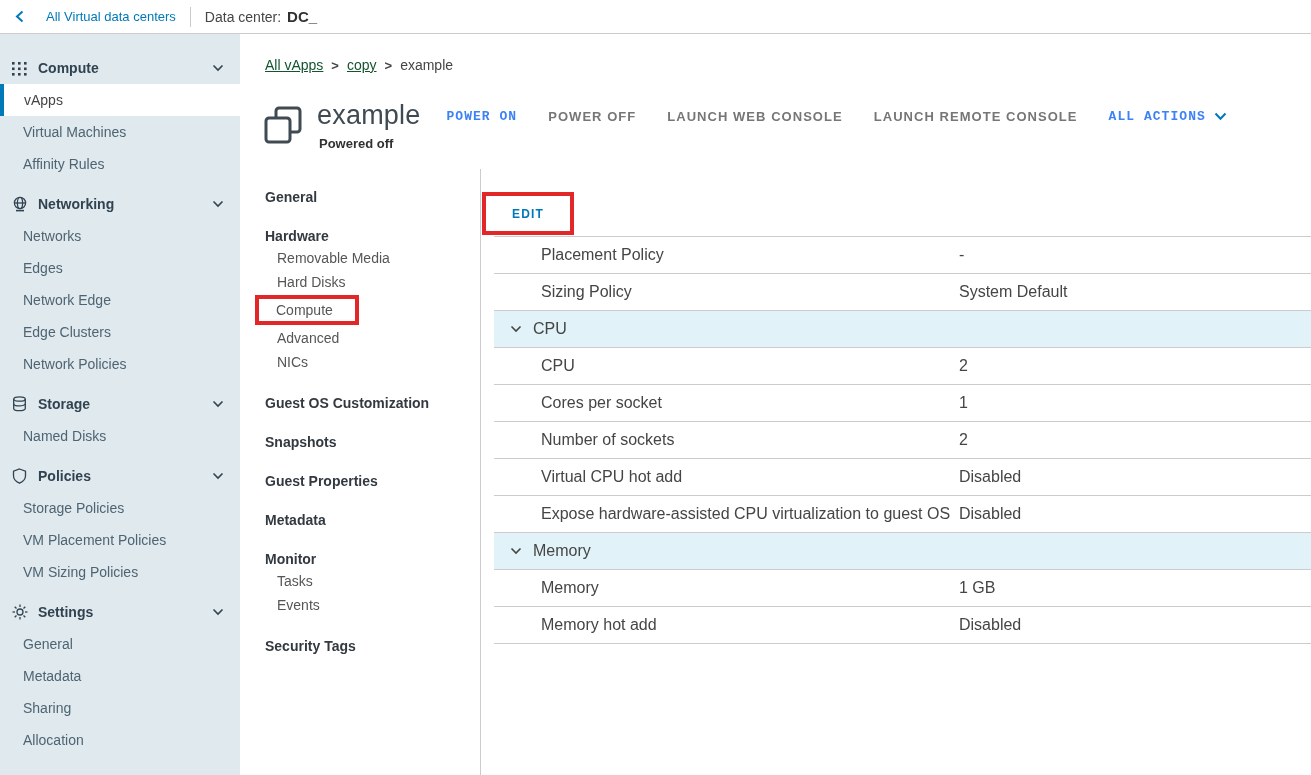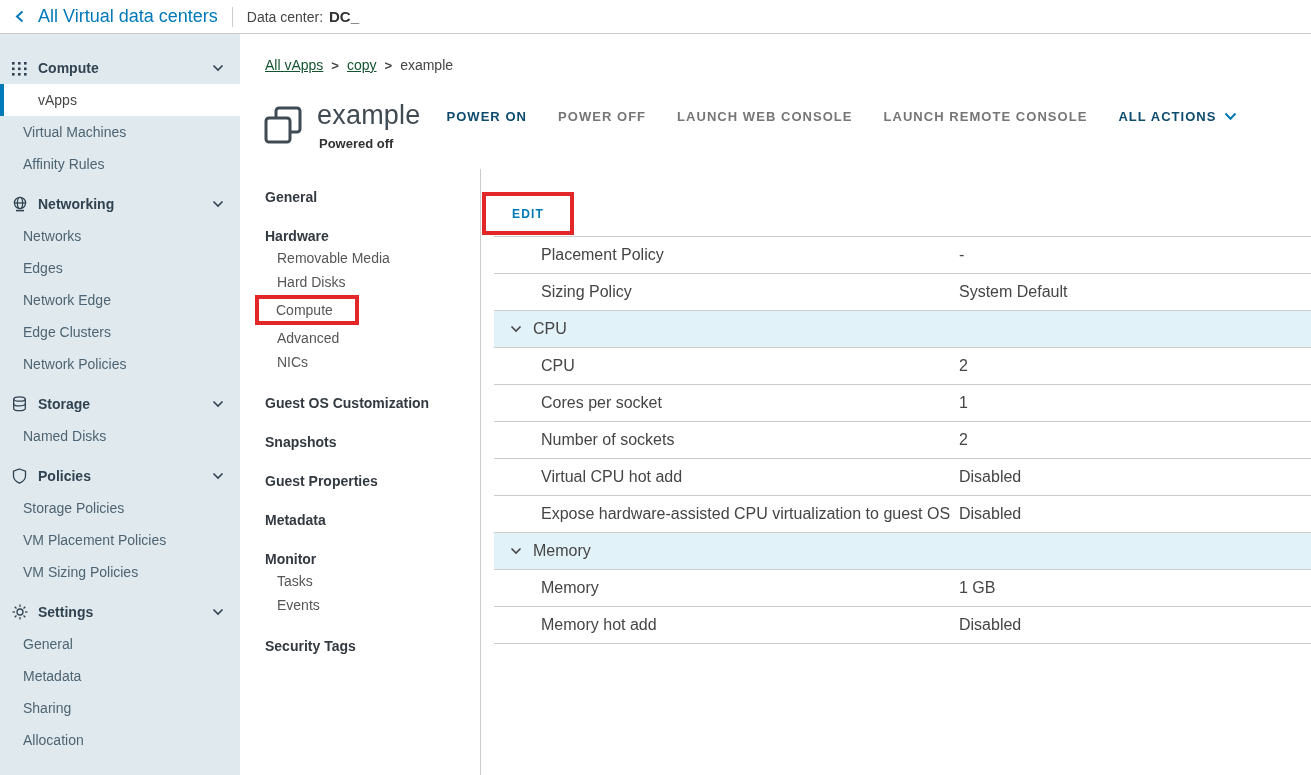--- a/index.html
+++ b/index.html
@@ -5,54 +5,54 @@
   * { box-sizing: border-box; margin: 0; padding: 0; }
   html,body { width:1311px; height:775px; }
   body {
     font-family: "Liberation Sans", sans-serif;
     background:#fff; color:#454545; overflow:hidden; font-size:14px;
   }
   svg { display:block; }
 
   
   .topbar { height:34px; border-bottom:1px solid #ccc; display:flex; align-items:center; background:#fff; }
-  .back-link { display:flex; align-items:center; gap:14px; color:#0079b8; font-size:18px; font-weight:500; margin-left:15px; cursor:pointer; }
+  .back-link { display:flex; align-items:center; gap:22px; color:#0079b8; font-size:13px; font-weight:500; margin-left:15px; cursor:pointer; }
   .tb-divider { width:1px; height:20px; background:#ccc; margin:0 14px; }
   .dc-label { font-size:14px; color:#454545; }
   .dc-value { font-size:15px; font-weight:700; margin-left:6px; color:#313131; }
 
   
   .layout { display:flex; height:741px; }
 
   
   .sidebar { width:240px; flex-shrink:0; background:#e0e9ee; padding-top:18px; }
   .sb-row { height:32px; display:flex; align-items:center; cursor:pointer; }
   .sb-head { font-weight:700; font-size:14px; color:#314351; padding:0 16px 0 12px; }
   .sb-head .sb-icon { width:17px; margin-right:9px; flex-shrink:0; }
   .sb-head .sb-chev { margin-left:auto; }
   .sb-gap { height:8px; }
   .sb-item { font-size:14px; color:#4e6472; padding-left:23px; }
-  .sb-item.selected { background:#fff; border-left:4px solid #0079b8; padding-left:34px; color:#454545; }
+  .sb-item.selected { background:#fff; border-left:4px solid #0079b8; padding-left:20px; color:#454545; }
 
   
   .main { flex:1; display:flex; flex-direction:column; min-width:0; background:#fff; }
 
   .breadcrumb { margin:23px 0 0 25px; font-size:14px; display:flex; align-items:center; gap:8px; }
   .bc-link { color:#14532d; text-decoration:underline; cursor:pointer; }
   .bc-sep { color:#454545; font-weight:600; font-size:13px; }
   .bc-current { color:#454545; }
 
   .page-header { display:flex; align-items:flex-start; margin:26px 0 0 22px; height:58px; }
   .title-block { display:flex; margin-left:0; }
   .title-text-col { margin-left:13px; }
   .page-title { font-size:27px; font-weight:400; color:#3f4a52; line-height:33px; letter-spacing:.2px; }
   .page-status { font-size:13px; font-weight:700; color:#313131; margin-top:4px; margin-left:2px; }
   .actions { display:flex; gap:31px; margin:10px 0 0 26px; align-items:center; }
   .action-btn { font-size:13px; font-weight:600; letter-spacing:.08em; background:none; border:none; cursor:pointer; font-family:inherit; white-space:nowrap; }
-  .action-btn.primary { color:#0c4a6e; }
+  .action-btn.primary { color:#3b82f6;font-family:Liberation Mono, monospace; }
   .action-btn.disabled { color:#767676; }
   .all-actions { display:flex; align-items:center; gap:8px; }
 
   .body-row { display:flex; flex:1; margin-top:12px; min-height:0; }
 
   
   .detailnav { width:240px; flex-shrink:0; padding:18px 0 0 25px; }
   .dn-section { margin-bottom:19px; }
   .dn-head { font-size:14px; font-weight:700; color:#333940; line-height:20px; cursor:pointer; }
   .dn-sub { font-size:14px; color:#565656; line-height:24px; padding-left:12px; cursor:pointer; }

